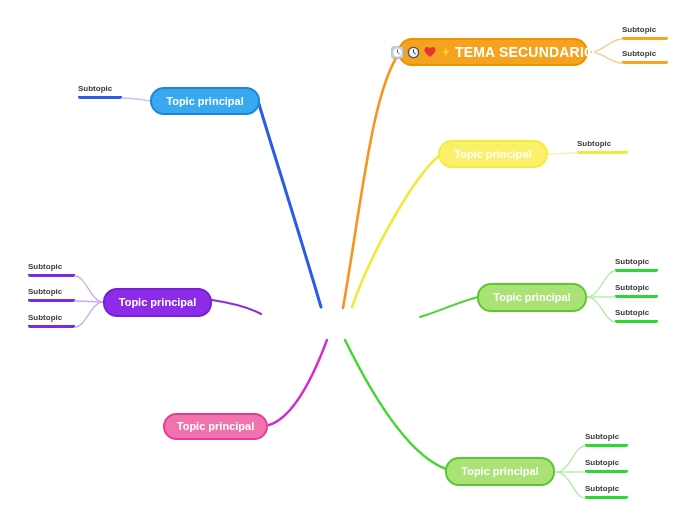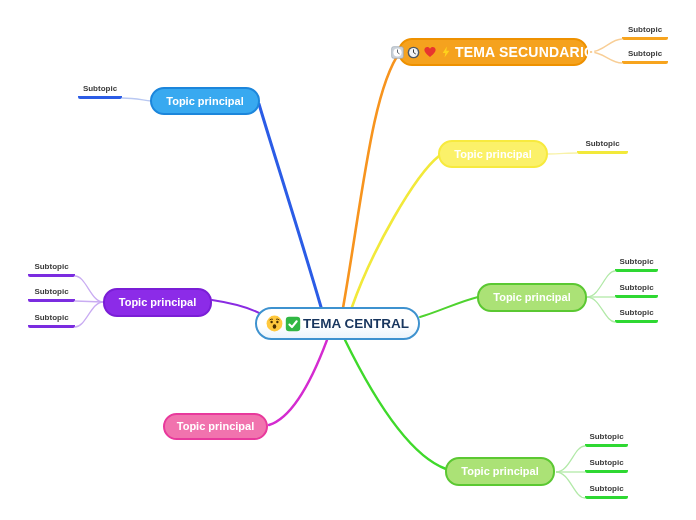--- a/index.html
+++ b/index.html
@@ -26,21 +26,21 @@
   
   .secundario{left:398px;top:38px;width:190px;height:28px;background:#f5a21e;border:2px solid #ee9100;color:#fff;font-size:14px;letter-spacing:.2px;}
   .blue   {left:150px;top:87px; width:110px;height:28px;background:#38a9f0;border:2px solid #1c86db;color:#fff;font-size:11px;}
   .yellow {left:438px;top:140px;width:110px;height:28px;background:#fbf169;border:2px solid #f7ea3e;color:#fff;font-size:11px;}
   .lime   {left:477px;top:283px;width:110px;height:29px;background:#abe276;border:2px solid #5bc832;color:#fff;font-size:11px;}
   .purple {left:103px;top:288px;width:109px;height:29px;background:#8c2be8;border:2px solid #7a1ed6;color:#fff;font-size:11px;}
   .pink   {left:163px;top:413px;width:105px;height:27px;background:#f173ae;border:2px solid #e8399c;color:#fff;font-size:11px;}
   .greenb {left:445px;top:457px;width:110px;height:29px;background:#abe276;border:2px solid #5bc832;color:#fff;font-size:11px;}
   
   .subtopic{
-    position:absolute;height:15px;text-align:center;box-sizing:border-box;
+    position:absolute;height:15px;box-sizing:border-box;
     font-size:8px;font-weight:600;color:#3c3c3c;line-height:10px;
     border-bottom:3px solid #000;border-radius:0 0 2px 2px;cursor:default;
   }
   .st-orange{border-bottom-color:#f7a41e;}
   .st-blue  {border-bottom-color:#2b5ce6;}
   .st-yellow{border-bottom-color:#f2e93a;}
   .st-green {border-bottom-color:#2ed832;}
   .st-purple{border-bottom-color:#7b2ce0;}
 </style>
 </head>
@@ -66,39 +66,20 @@
     <path d="M587,297 L615,297" stroke="#b2e9a8" stroke-width="1.3" fill="none"></path>
     <path d="M587,297 C600,297 605,322 615,322" stroke="#b2e9a8" stroke-width="1.3" fill="none"></path>
     <path d="M103,302 C91,302 86,276 75,276" stroke="#c9acf2" stroke-width="1.3" fill="none"></path>
     <path d="M103,302 L75,301" stroke="#c9acf2" stroke-width="1.3" fill="none"></path>
     <path d="M103,302 C91,302 86,327 75,327" stroke="#c9acf2" stroke-width="1.3" fill="none"></path>
     <path d="M556,472 C570,472 574,446 585,446" stroke="#b2e9a8" stroke-width="1.3" fill="none"></path>
     <path d="M556,472 L585,472" stroke="#b2e9a8" stroke-width="1.3" fill="none"></path>
     <path d="M556,472 C570,472 574,498 585,498" stroke="#b2e9a8" stroke-width="1.3" fill="none"></path>
   </svg>
 
-  <div class="node central">
-    <span class="icon">
-      <svg width="17" height="17" viewBox="0 0 20 20">
-          <circle cx="10" cy="10" r="9.3" fill="#ffc83d"></circle>
-          <path d="M4.6 5.6 Q6.1 4.2 7.7 4.9" stroke="#4a2e00" stroke-width="1.1" fill="none" stroke-linecap="round"></path>
-          <path d="M15.4 5.6 Q13.9 4.2 12.3 4.9" stroke="#4a2e00" stroke-width="1.1" fill="none" stroke-linecap="round"></path>
-          <circle cx="6.6" cy="8.3" r="1.4" fill="#4a2e00"></circle>
-          <circle cx="13.4" cy="8.3" r="1.4" fill="#4a2e00"></circle>
-          <ellipse cx="10" cy="13.6" rx="2.1" ry="2.7" fill="#4a2e00"></ellipse>
-        </svg>
-    </span>
-    <span class="icon">
-      <svg width="16" height="16" viewBox="0 0 20 20">
-          <rect x="1" y="1" width="18" height="18" rx="4" fill="#31b744"></rect>
-          <path d="M5.5 10.6 L8.7 13.8 L14.6 6.6" stroke="#ffffff" stroke-width="2.6" fill="none" stroke-linecap="round" stroke-linejoin="round"></path>
-        </svg>
-    </span>
-    <span class="nlabel">TEMA CENTRAL</span>
-  </div>
 
   <div class="node secundario">
     <span class="icon">
       <svg width="13" height="13" viewBox="0 0 20 20">
           <rect x="1" y="1" width="18" height="18" rx="3" fill="#cbd2da" stroke="#98a2ad"></rect>
           <circle cx="10" cy="10" r="6.3" fill="#ffffff"></circle>
           <path d="M10 6 V10 L12.6 11.8" stroke="#4a5560" stroke-width="1.4" fill="none" stroke-linecap="round"></path>
         </svg>
     </span>
     <span class="icon">

